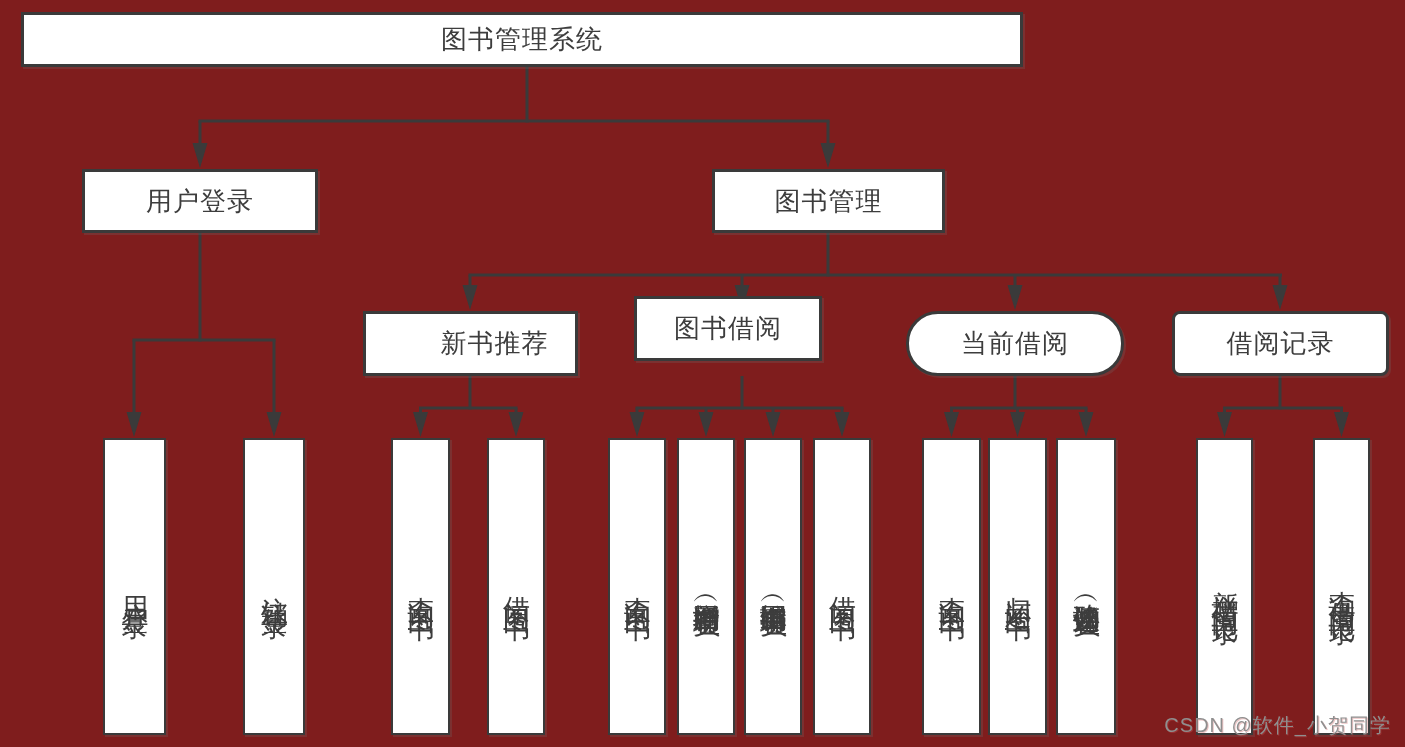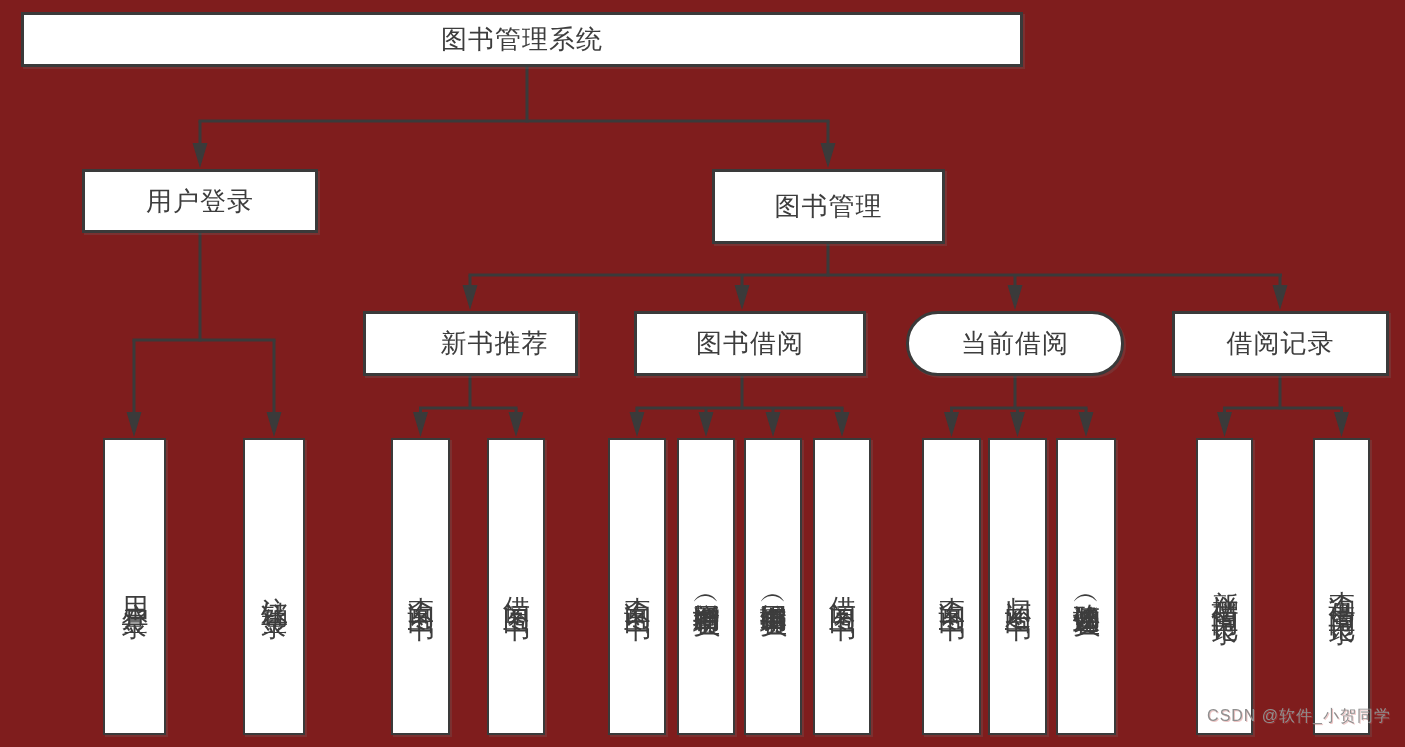--- a/index.html
+++ b/index.html
@@ -37,22 +37,22 @@
     font-size:27px;
     line-height:1;
     letter-spacing:0.22em;
   }
   .leaf .vtext.long{
     letter-spacing:0.04em;
   }
   .watermark{
     position:absolute;
     right:14px;
-    bottom:20px;
-    font-size:16px;
+    bottom:8px;
+    font-size:20px;
     color:#8f8f8f;
     letter-spacing:1px;
     text-shadow:1px 1px 0 rgba(205,90,90,0.35);
     white-space:nowrap;
   }
 </style>
 </head>
 <body>
 
 <div class="canvas">
@@ -125,34 +125,34 @@
     </g>
   </svg>
 
   <div class="node" style="left:21px;top:12px;width:1002px;height:55px;">
     <span>图书管理系统</span>
   </div>
 
   <div class="node" style="left:82px;top:169px;width:236px;height:64px;">
     <span>用户登录</span>
   </div>
-  <div class="node" style="left:712px;top:169px;width:233px;height:75px;">
+  <div class="node" style="left:712px;top:169px;width:233px;height:64px;">
     <span>图书管理</span>
   </div>
 
   <div class="node" style="left:363px;top:311px;width:215px;height:65px;padding-left:48px;">
     <span>新书推荐</span>
   </div>
-  <div class="node" style="left:634px;top:311px;width:232px;height:65px;text-align:center;">
+  <div class="node" style="left:634px;top:296px;width:188px;height:65px;text-align:center;">
     <span>图书借阅</span>
   </div>
   <div class="node" style="left:906px;top:311px;width:218px;height:65px;border-radius:32px;">
     <span>当前借阅</span>
   </div>
-  <div class="node" style="left:1172px;top:311px;width:217px;height:65px;">
+  <div class="node" style="left:1172px;top:311px;width:217px;height:65px;border-radius:8px;">
     <span>借阅记录</span>
   </div>
 
   <div class="node leaf" style="left:103px;top:438px;width:63px;height:297px;">
     <span class="vtext">用户登录</span>
   </div>
   <div class="node leaf" style="left:243px;top:438px;width:62px;height:297px;">
     <span class="vtext">注销登录</span>
   </div>
 

